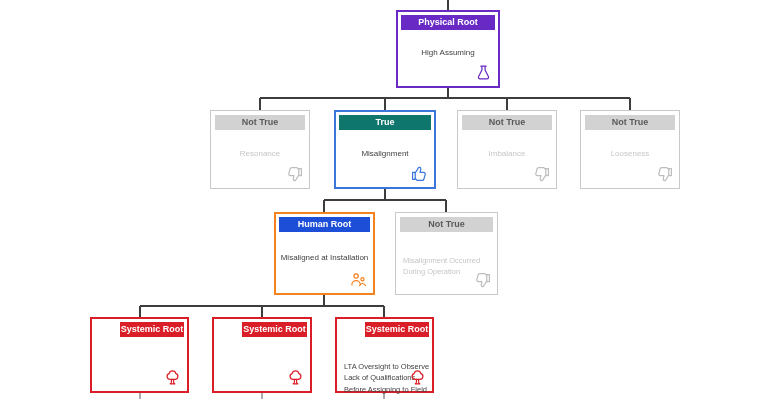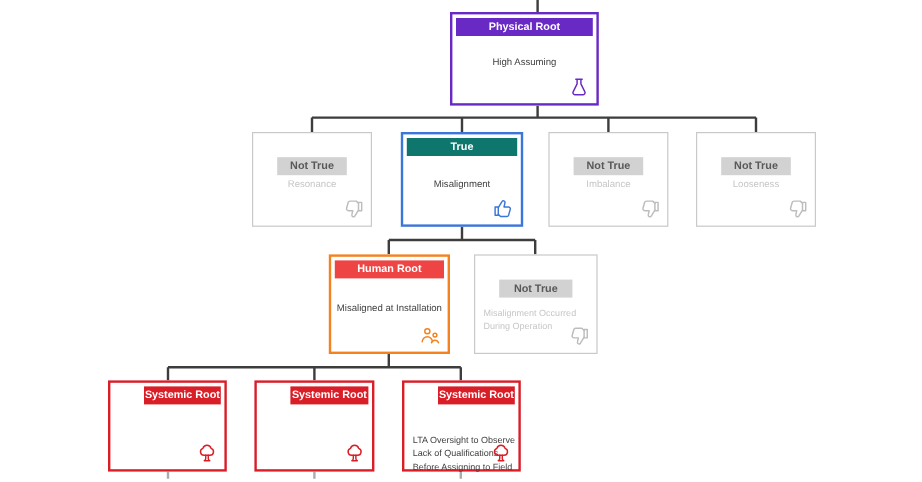--- a/index.html
+++ b/index.html
@@ -1,24 +1,24 @@
 <!DOCTYPE html>
 <html><head>
 <meta charset="utf-8">
 <style>
   html,body{margin:0;padding:0;background:#fff;}
   #canvas{position:relative;width:768px;height:402px;background:#ffffff;overflow:hidden;
           font-family:"Liberation Sans",sans-serif;}
   #wires{position:absolute;left:0;top:0;pointer-events:none;}
   .node{position:absolute;background:#fff;border:2px solid;padding:3px;box-sizing:border-box;}
-  .node.gray{border-width:1px;padding:20px;}
+  .node.gray{border-width:1px;padding:4px;}
   .hdr{height:15px;line-height:15px;text-align:center;font-size:9px;font-weight:bold;color:#fff;}
   .purple{border-color:#6929c4;color:#6929c4;} .purple .hdr{background:#6929c4;}
   .blue{border-color:#3b76d9;color:#3b76d9;}   .blue .hdr{background:#0f766e;}
-  .orange{border-color:#f4821e;color:#f4821e;} .orange .hdr{background:#ef4444;}
+  .orange{border-color:#f4821e;color:#f4821e;} .orange .hdr{background:#1d4ed8;}
   .red{border-color:#da1e28;color:#da1e28;padding-left:28px;}    .red .hdr{background:#da1e28;}
   .gray{border-color:#c9c9c9;color:#bdbdbd;}   .gray .hdr{background:#d2d2d2;color:#595959;}
   .body{position:absolute;left:7px;right:7px;top:50%;transform:translateY(-50%);
         margin-top:3px;text-align:center;font-size:8px;color:#3f3f3f;}
   .gray .body{color:#c6c6c6;}
   .body.multi{white-space:pre;top:26px;transform:none;margin-top:16px;text-align:left;
               line-height:1.5;font-size:7.5px;}
   .body.nowrap{white-space:nowrap;left:1px;right:1px;}
   .icn{position:absolute;right:6px;bottom:5px;width:17px;height:17px;}
   .icn svg{width:100%;height:100%;display:block;stroke:currentColor;fill:none;
@@ -29,21 +29,21 @@
 
 <div id="canvas">
 
   <svg id="wires" width="768" height="402" viewBox="0 0 768 402">
     <path d="M448 0V10 M448 88V98 M260 98H630 M260 98V110 M385 98V110 M507 98V110 M630 98V110
              M385 189V200 M324 200H446 M324 200V212 M446 200V212
              M324 295V306 M140 306H384 M140 306V317 M262 306V317 M384 306V317" stroke="#3d3d3d" stroke-width="2" fill="none"></path>
     <path d="M140 393V399 M262 393V399 M384 393V399" stroke="#ababab" stroke-width="2" fill="none"></path>
   </svg>
 
-  <div class="node purple" style="left:375px;top:10px;width:124px;height:78px">
+  <div class="node purple" style="left:396px;top:10px;width:104px;height:78px">
     <div class="hdr">Physical Root</div>
     <div class="body">High Assuming</div>
     <span class="icn">
       <svg viewBox="0 0 32 32">
           <path d="M11 4h10M13 4v7.2L6.8 23.6A3 3 0 0 0 9.5 28h13a3 3 0 0 0 2.7-4.4L19 11.2V4"></path>
         </svg>
     </span>
   </div>
 
   <div class="node gray" style="left:210px;top:110px;width:100px;height:79px">

